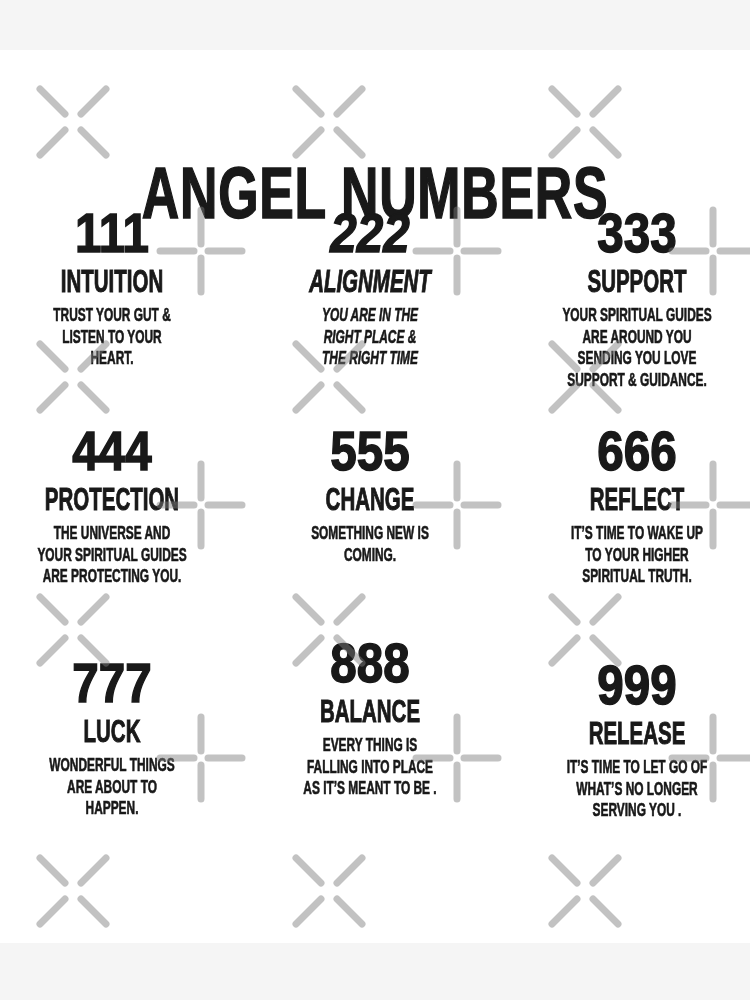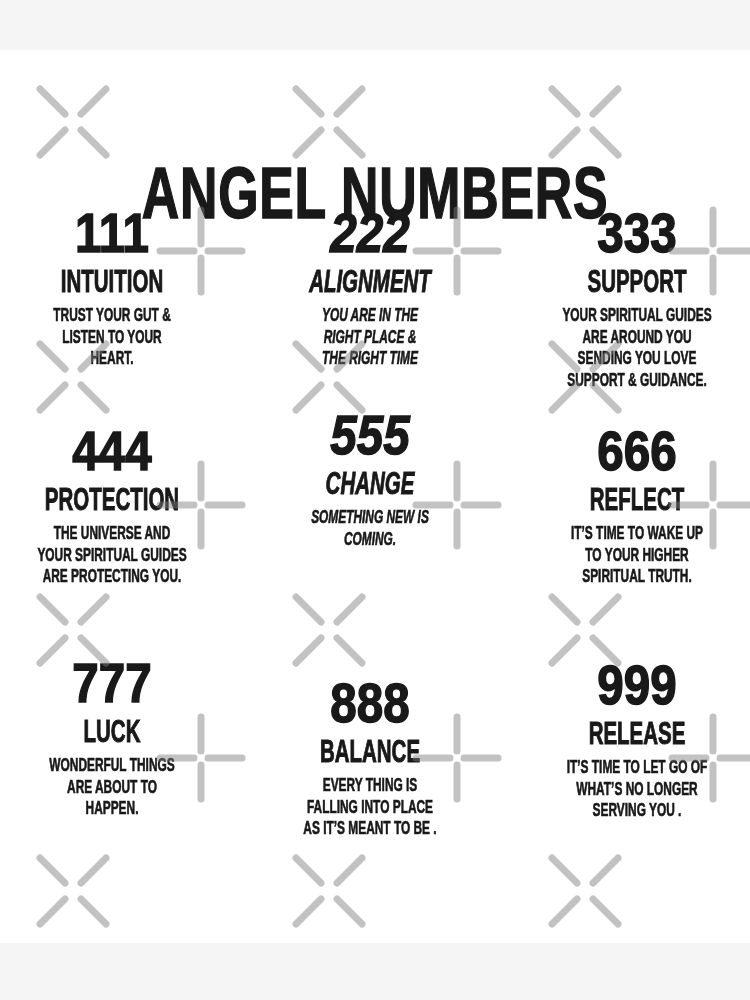--- a/index.html
+++ b/index.html
@@ -54,24 +54,24 @@
     font-size: 17.5px; font-weight: bold; line-height: 21.5px;
     transform: scaleX(0.68); transform-origin: 50% 0;
     -webkit-text-stroke: 0.6px var(--text, #191919);
   }
   .card .desc span { display: block; white-space: nowrap; }
 
   #card-111 { left: -3px;  top: 205px; }
   #card-222 { left: 255px; top: 205px; font-style: italic; }
   #card-333 { left: 522px; top: 205px; }
   #card-444 { left: -3px;  top: 423px; }
-  #card-555 { left: 255px; top: 407px; font-style: italic; }
+  #card-555 { left: 255px; top: 423px; }
   #card-666 { left: 522px; top: 423px; }
   #card-777 { left: -3px;  top: 655px; }
-  #card-888 { left: 255px; top: 635px; margin-top: 40px; }
+  #card-888 { left: 255px; top: 635px; }
   #card-999 { left: 522px; top: 657px; }
 
   .wm {
     position: absolute;
     z-index: 2;
     pointer-events: none;
   }
   .wm line {
     stroke: rgba(125,125,125,0.47);
     stroke-width: 7;

